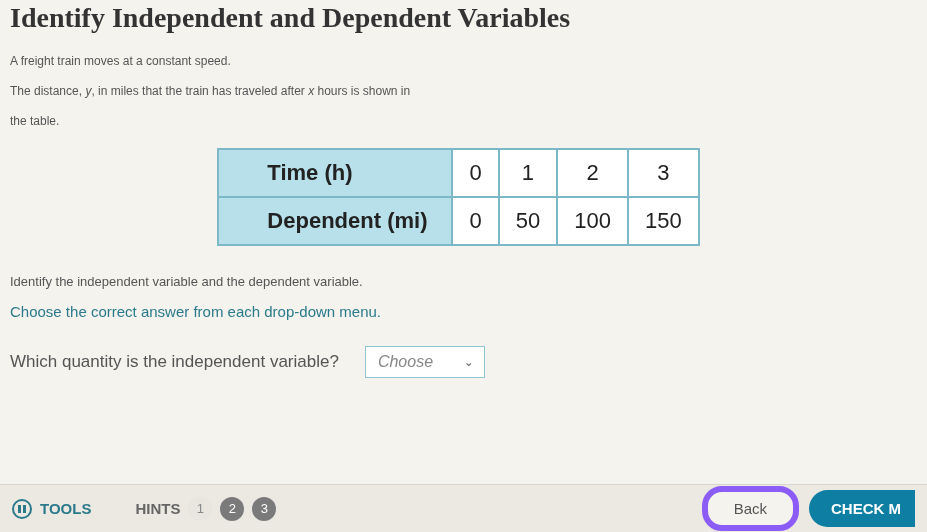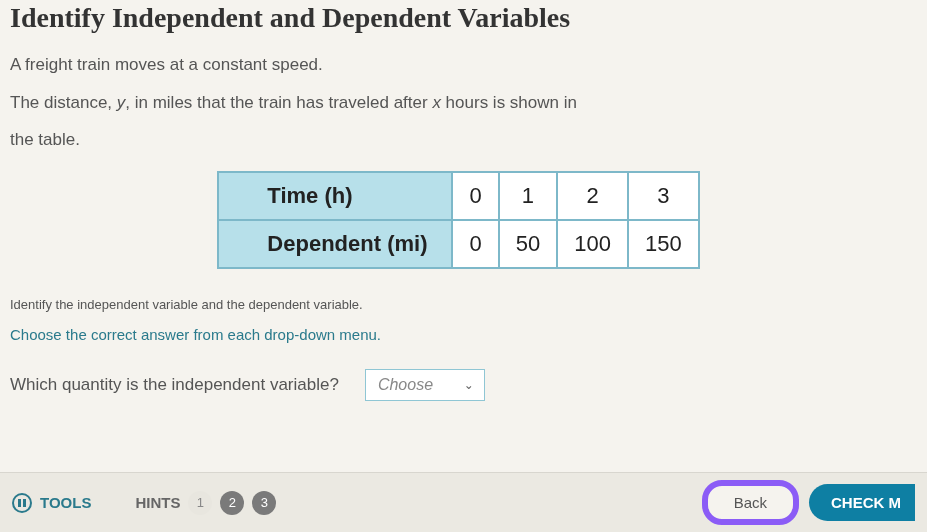--- a/index.html
+++ b/index.html
@@ -16,21 +16,21 @@
     }
     .title {
       font-family: Georgia, serif;
       font-size: 28px;
       font-weight: bold;
       color: #333;
       margin: 2px 0 18px 0;
     }
     .body-text {
       font-family: Arial, sans-serif;
-      font-size: 17px;
+      font-size: 12px;
       color: #555;
       line-height: 1.5;
       margin-bottom: 12px;
     }
     .body-text .var {
       font-style: italic;
     }
     .table-wrap {
       display: flex;
       justify-content: center;
@@ -63,55 +63,54 @@
     }
     .sub-instruction {
       font-family: Arial, sans-serif;
       font-size: 15px;
       color: #2a7a8c;
       margin-bottom: 26px;
     }
     .question-row {
       display: flex;
       align-items: center;
-      gap: 14px;
+      gap: 26px;
     }
     .question-text {
       font-family: Arial, sans-serif;
       font-size: 17px;
       color: #555;
     }
     .dropdown {
       border: 1px solid #8fc6d4;
       background: #fff;
       padding: 6px 34px 6px 12px;
       font-family: Arial, sans-serif;
       font-size: 16px;
       font-style: italic;
       color: #888;
       position: relative;
       cursor: pointer;
       min-width: 120px;
-      margin-left: 12px;
     }
     .dropdown .chev {
       position: absolute;
       right: 10px;
       top: 50%;
       transform: translateY(-50%);
       font-style: normal;
       color: #666;
       font-size: 12px;
     }
     .footer {
       position: absolute;
       bottom: 0;
       left: 0;
       right: 0;
-      height: 60px;
+      height: 48px;
       background: #ebe9e2;
       border-top: 1px solid #d8d6cf;
       display: flex;
       align-items: center;
       padding: 0 12px;
     }
     .tools {
       display: flex;
       align-items: center;
       gap: 8px;

